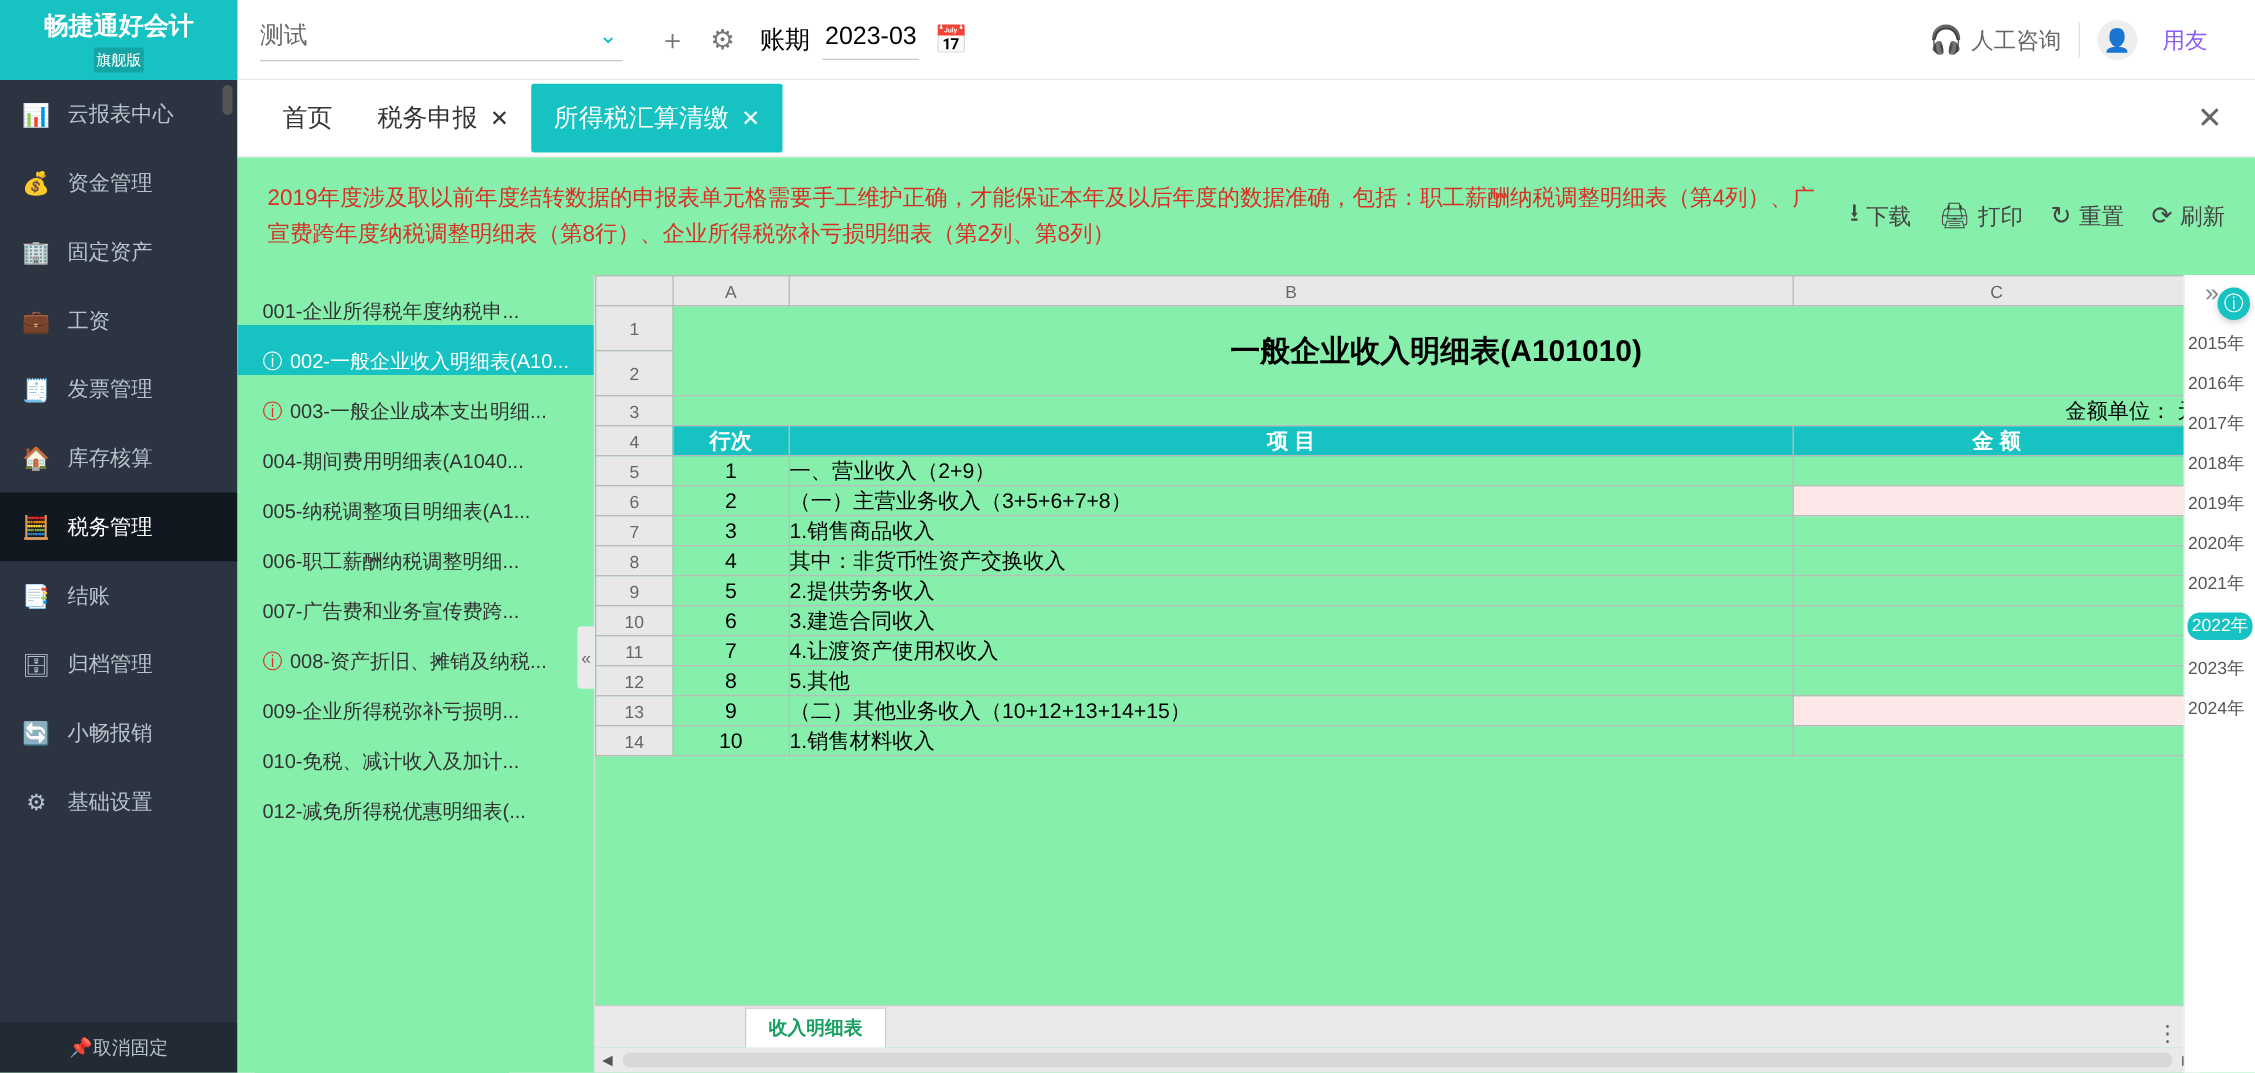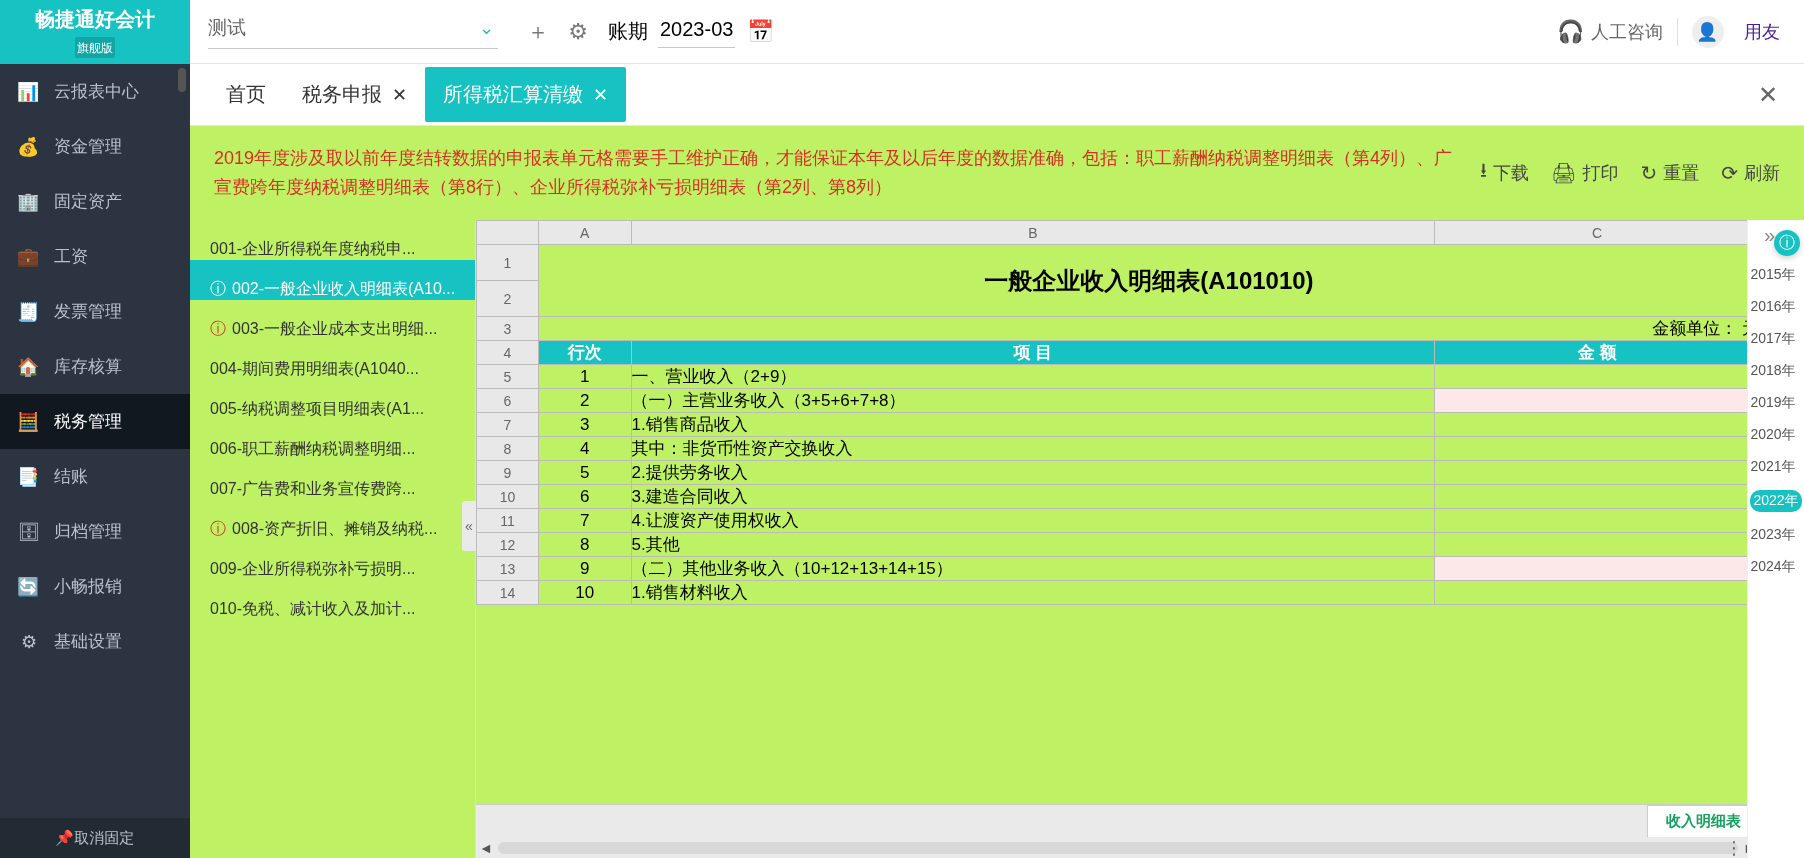--- a/index.html
+++ b/index.html
@@ -22,31 +22,31 @@
 .tenant { width: 290px; display: flex; align-items: center; font-size: 19px; color: #666; position: relative; border-bottom: 1px solid #c8c8c8; padding-bottom: 7px; margin-right: 20px; }
 .tenant .caret { position: absolute; right: 4px; color: #17c2c2; font-size: 18px; }
 .tbtn { width: 28px; height: 28px; display: flex; align-items: center; justify-content: center; font-size: 22px; color: #777; margin: 0 6px; cursor: pointer; }
 .period-label { font-size: 20px; margin-left: 10px; margin-right: 10px; }
 .period-val { font-size: 20px; border-bottom: 1px solid #c8c8c8; padding: 2px 2px 6px 2px; margin-right: 6px; }
 .tb-right { margin-left: auto; display: flex; align-items: center; gap: 14px; }
 .cs { display: flex; align-items: center; font-size: 18px; color: #666; cursor: pointer; }
 .cs-icon { margin-right: 6px; font-size: 22px; }
 .divider { width: 1px; height: 28px; background: #e0e0e0; }
 .avatar { width: 32px; height: 32px; border-radius: 50%; background: #eee; display: flex; align-items: center; justify-content: center; font-size: 18px; color: #aaa; }
-.username { font-size: 18px; color: #4c1d95; margin-left: 6px; margin-right: 6px; }
+.username { font-size: 18px; color: #8b5cf6; margin-left: 6px; margin-right: 20px; }
 
 
 .tabbar { position: absolute; left: 190px; top: 64px; right: 0; height: 62px; background: #fff; border-bottom: 1px solid #e6e6e6; display: flex; align-items: center; padding: 0 18px; }
 .tab { padding: 14px 18px; font-size: 20px; color: #333; display: flex; align-items: center; cursor: pointer; }
 .tab.active { background: #17c2c2; color: #fff; border-radius: 2px; }
 .tab .x { margin-left: 10px; font-size: 18px; }
 .tabbar .close-panel { margin-left: auto; font-size: 24px; color: #666; cursor: pointer; padding: 8px; }
 
 
-.content { position: absolute; left: 190px; top: 126px; right: 0; bottom: 0; background: #bef264; }
+.content { position: absolute; left: 190px; top: 126px; right: 0; bottom: 0; background: #86efac; }
 
 
 .notice-row { display: flex; align-items: center; padding: 18px 24px 10px 24px; }
 .notice { color: #d93025; font-size: 18px; line-height: 1.6; flex: 1; padding-right: 20px; }
 .toolbar { display: flex; gap: 22px; white-space: nowrap; }
 .tool { display: flex; align-items: center; font-size: 18px; color: #444; cursor: pointer; }
 .tool .ti { margin-right: 6px; font-size: 20px; }
 
 
 .split { display: flex; position: absolute; left: 0; right: 44px; top: 94px; bottom: 0; }
@@ -68,21 +68,21 @@
 .title-cell { text-align: center; font-size: 24px; font-weight: bold; height: 72px; }
 .unit-cell { text-align: right; font-size: 17px; padding-right: 10px; }
 .hdr { background: #17c2c2; color: #fff; text-align: center; font-weight: bold; }
 .rn { text-align: center; }
 .pink { background: #fce8e8; }
 .proj { padding-left: 10px; }
 .indent1 { padding-left: 40px; margin-left: 43px; }
 .indent2 { padding-left: 70px; }
 .indent3 { padding-left: 100px; }
 
-.sheet-tabs { height: 34px; border-top: 1px solid #ccc; background: #eaeaea; display: flex; align-items: flex-end; padding-left: 120px; position: relative; flex-direction: column; }
+.sheet-tabs { height: 34px; border-top: 1px solid #ccc; background: #eaeaea; display: flex; align-items: flex-end; padding-left: 120px; position: relative; }
 .sheet-tab { background: #fff; border: 1px solid #ccc; border-bottom: none; padding: 6px 18px; font-size: 15px; color: #17a060; font-weight: bold; cursor: pointer; }
 .sheet-tabs .more { margin-left: auto; margin-right: 14px; font-size: 18px; color: #666; letter-spacing: 3px; }
 
 .hscroll { height: 20px; background: #eaeaea; display: flex; align-items: center; }
 .hscroll .arrow { width: 20px; text-align: center; font-size: 14px; color: #555; cursor: pointer; }
 .hscroll .bar { flex: 1; height: 12px; background: #d8d8d8; border-radius: 6px; margin: 0 2px; }
 
 
 .year-rail { position: absolute; right: 0; top: 94px; width: 57px; bottom: 0; background: #fff; border-left: 1px solid #eee; display: flex; flex-direction: column; align-items: center; padding-top: 4px; overflow: hidden; }
 .year-expand { width: 24px; height: 24px; font-size: 20px; color: #888; cursor: pointer; margin-bottom: 4px; }
@@ -245,20 +245,23 @@
         </div>
         <div class="form-item">
           <span class="warn">ⓘ</span>
           <span class="lbl">008-资产折旧、摊销及纳税...</span>
         </div>
         <div class="form-item">
           <span class="lbl">009-企业所得税弥补亏损明...</span>
         </div>
         <div class="form-item">
           <span class="lbl">010-免税、减计收入及加计...</span>
+        </div>
+        <div class="form-item">
+          <span class="lbl">012-减免所得税优惠明细表(...</span>
         </div>
       </div>
 
     <div class="sheet-wrap">
       <div class="collapse-handle">«</div>
       <div class="sheet">
         <table class="ss">
           <colgroup>
               <col class="c-rn">
               <col class="c-a">

